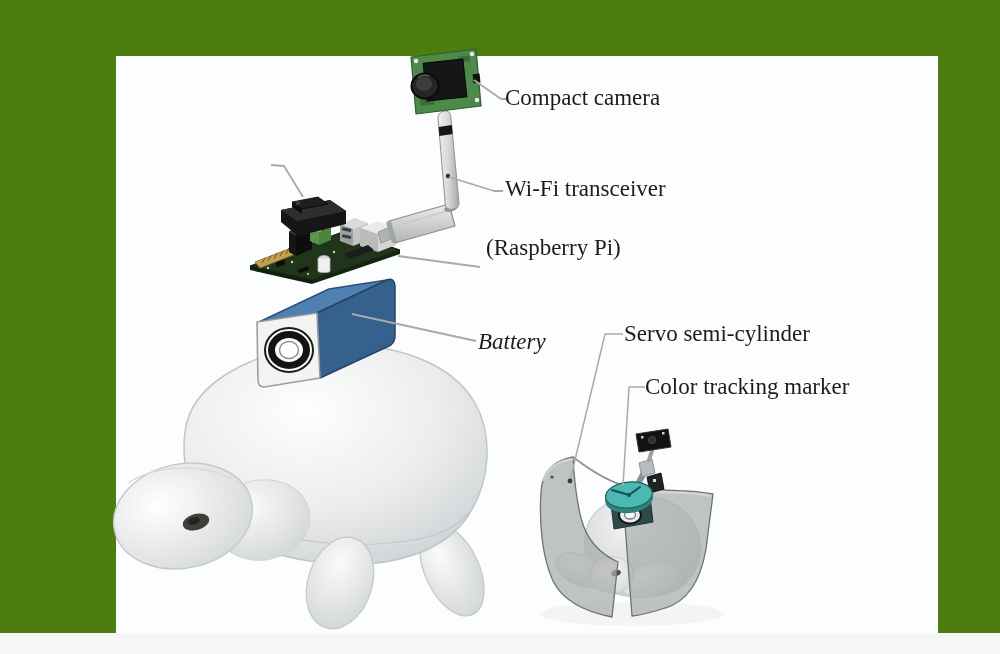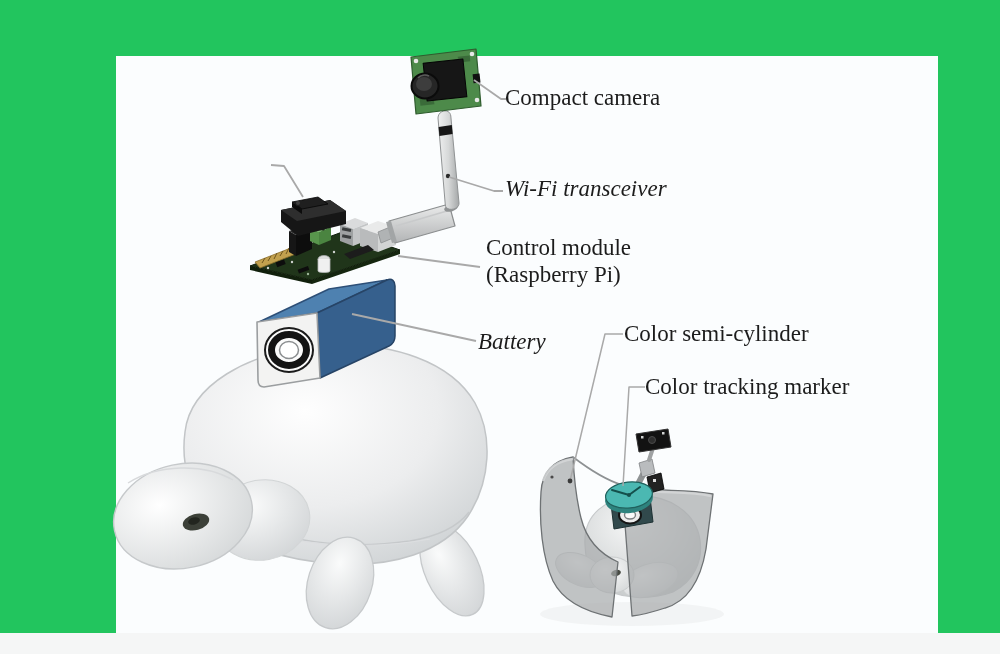--- a/index.html
+++ b/index.html
@@ -1,16 +1,16 @@
 <!DOCTYPE html>
 <html><head>
 <meta charset="utf-8">
 <style>
   html,body{margin:0;padding:0;background:#ffffff;}
-  .stage{position:relative;width:1000px;height:654px;background:#22c55e;overflow:hidden;
+  .stage{position:relative;width:1000px;height:654px;background:#4d7c0f;overflow:hidden;
          font-family:"Liberation Serif", serif;}
   .stage svg{position:absolute;left:0;top:0;}
   .label{position:absolute;font-family:"Liberation Serif", serif;font-size:23px;
          color:#1c1c1c;white-space:nowrap;line-height:27px;}
   .label span{display:block;}
 </style>
 </head>
 <body>
 
 <div class="stage">
@@ -174,21 +174,20 @@
     <polyline points="271,165 284,166 303,197" stroke="#a9a9a9"></polyline>
     <polyline points="398,256 480,267" stroke="#a9a9a9"></polyline>
     <polyline points="352,314 476,341" stroke="#a9a9a9"></polyline>
     <polyline points="623,334 605,334 570,481" stroke-width="1.5" stroke="#a9a9a9"></polyline>
     <polyline points="645,387 629,387 623,486" stroke-width="1.5" stroke="#a9a9a9"></polyline>
   </g>
   <circle cx="570" cy="481" r="2.4" fill="#3a3a3a"></circle>
 </svg>
 
   <div class="label" style="left:505px;top:84px;">Compact camera</div>
-  <div class="label" style="left:505px;top:175px;font-style:italic;">Wi-Fi transceiver</div>
+  <div class="label" style="left:505px;top:175px;">Wi-Fi transceiver</div>
   <div class="label" style="left:486px;top:234px;">
-    <span>Control module</span>
     <span>(Raspberry Pi)</span>
   </div>
   <div class="label" style="left:478px;top:328px;font-style:italic;">Battery</div>
-  <div class="label" style="left:624px;top:320px;">Color semi-cylinder</div>
+  <div class="label" style="left:624px;top:320px;">Servo semi-cylinder</div>
   <div class="label" style="left:645px;top:373px;text-align:center;">Color tracking marker</div>
 </div>
 
 </body></html>

